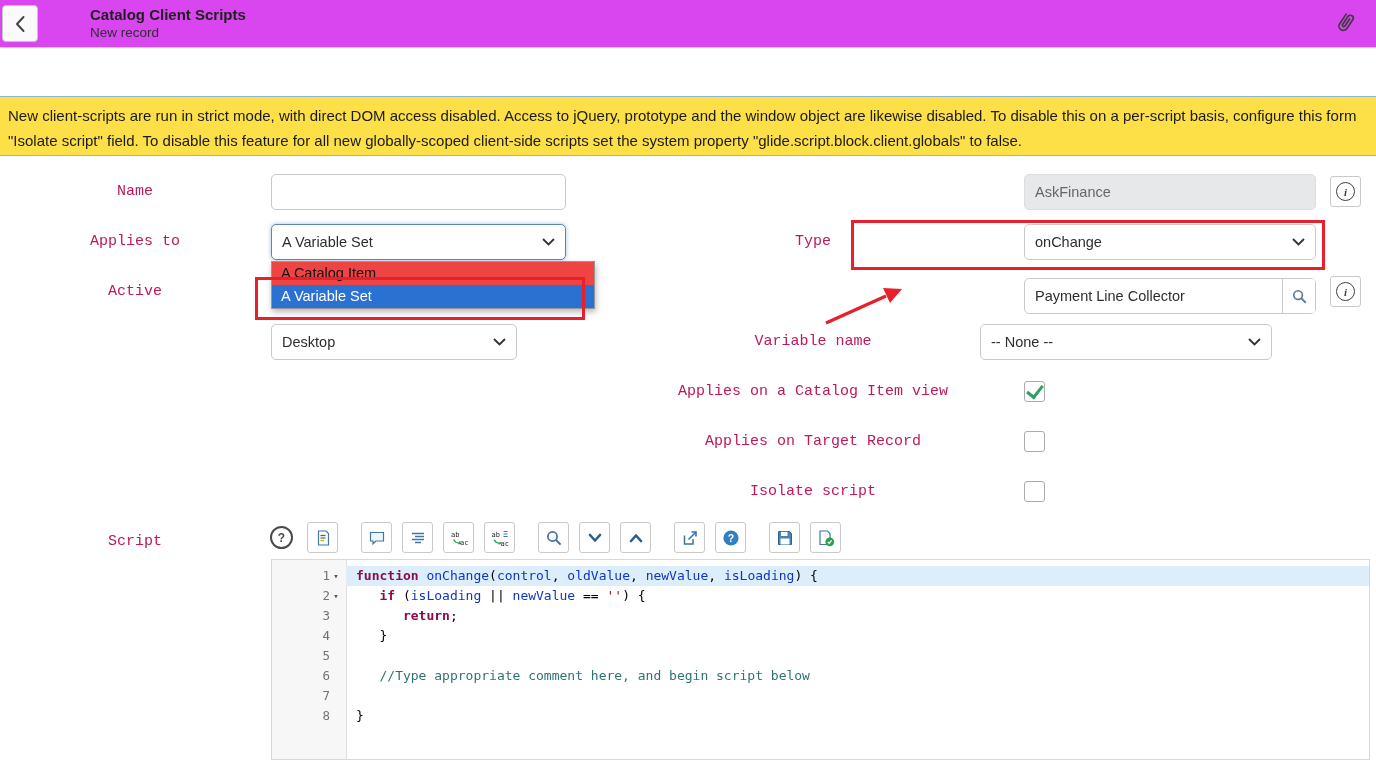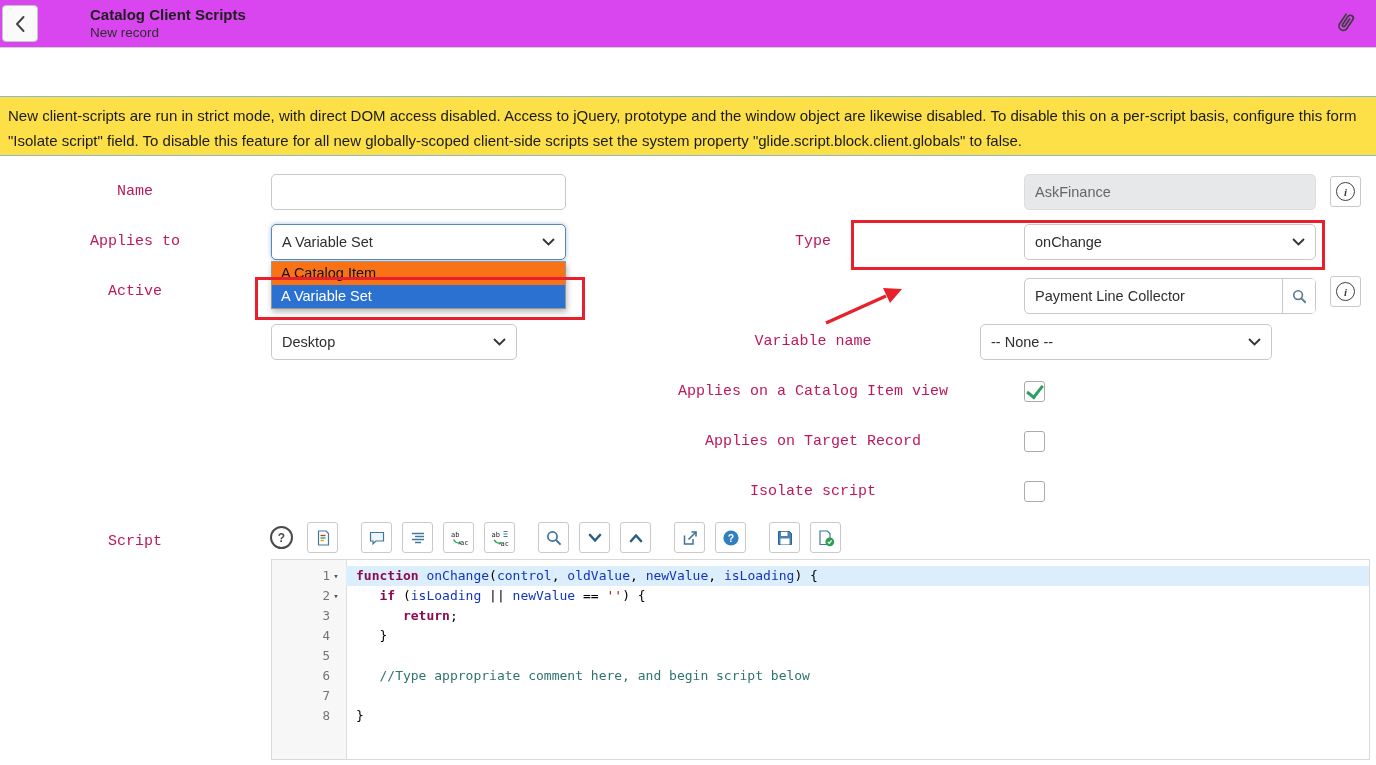--- a/index.html
+++ b/index.html
@@ -41,21 +41,21 @@
 
   .info-btn{position:absolute;width:31px;height:31px;background:#fff;border:1px solid #c9c9c9;border-radius:3px;display:flex;align-items:center;justify-content:center;cursor:pointer;padding:0;}
   .icirc{width:17px;height:17px;border:1px solid #3f3f3f;border-radius:50%;display:inline-flex;align-items:center;justify-content:center;
          font-family:"Liberation Serif",serif;font-style:italic;font-weight:bold;font-size:11px;color:#3f3f3f;}
   .icirc::before{content:"i";}
 
   .cb{position:absolute;width:21px;height:21px;background:#fff;border:1px solid #ababab;border-radius:3px;cursor:pointer;box-sizing:border-box;}
   .cb.checked::after{content:"";position:absolute;left:5px;top:0px;width:7px;height:13px;border:solid #2e9e63;border-width:0 3px 3px 0;transform:rotate(38deg);}
 
   
-  .dropdown{position:absolute;left:271px;top:261px;width:295px;box-sizing:border-box;background:#f97316;border:1px solid #979797;
+  .dropdown{position:absolute;left:271px;top:261px;width:324px;box-sizing:border-box;background:#ef4444;border:1px solid #979797;
             box-shadow:1px 3px 6px rgba(0,0,0,.28);z-index:6;font-size:14.5px;}
   .dropdown .option{height:23px;line-height:23px;padding-left:9px;cursor:pointer;color:#111;}
   .dropdown .option.selected{background:#2a71d1;color:#fff;}
 
   
   .toolbar{position:absolute;left:266px;top:521px;height:33px;display:flex;align-items:center;gap:10px;}
   .tb{width:31px;height:31px;background:#fff;border:1px solid #c9c9c9;border-radius:3px;display:flex;align-items:center;justify-content:center;cursor:pointer;padding:0;flex:none;}
   .tb.noborder{border:none;background:transparent;}
   .tsp{width:3px;flex:none;}
   .qcirc{width:19px;height:19px;border:2px solid #4a4a4a;border-radius:50%;display:flex;align-items:center;justify-content:center;font-weight:bold;font-size:12px;color:#4a4a4a;}

